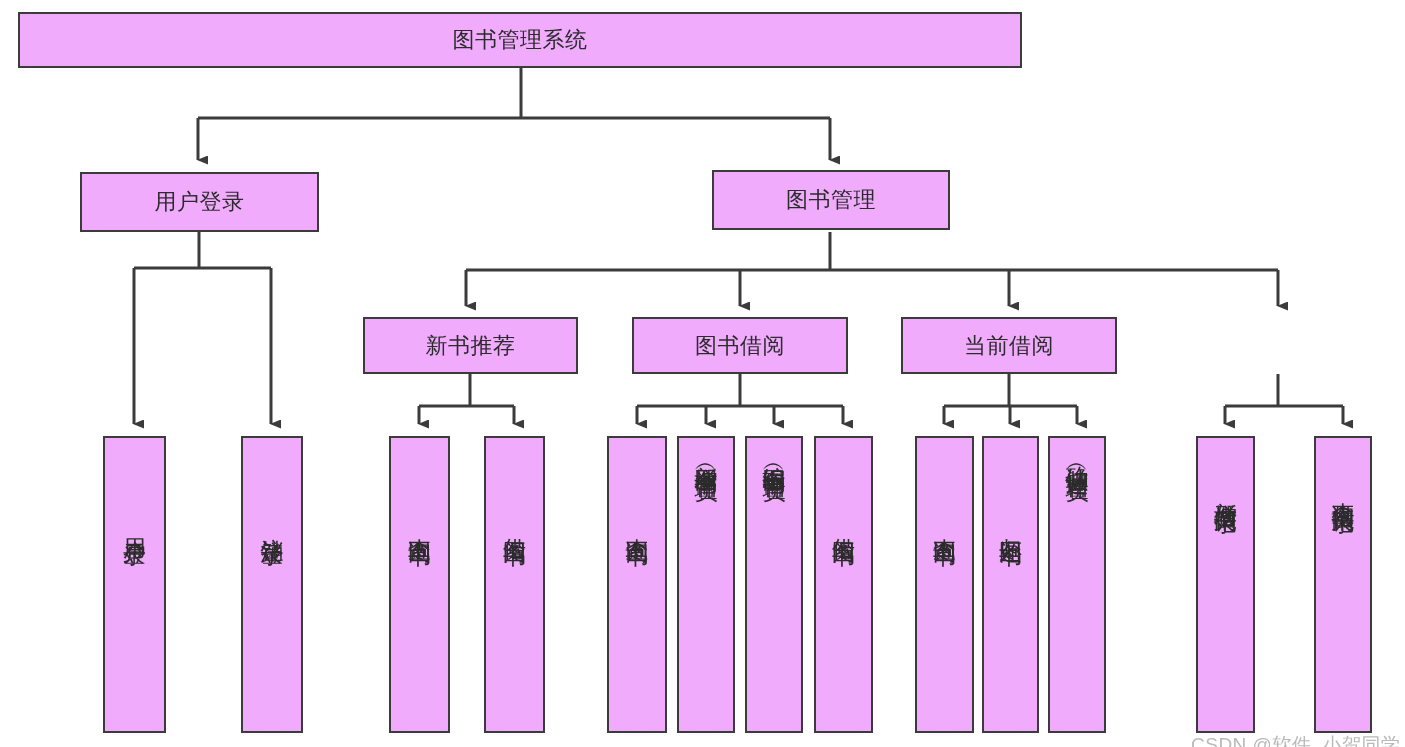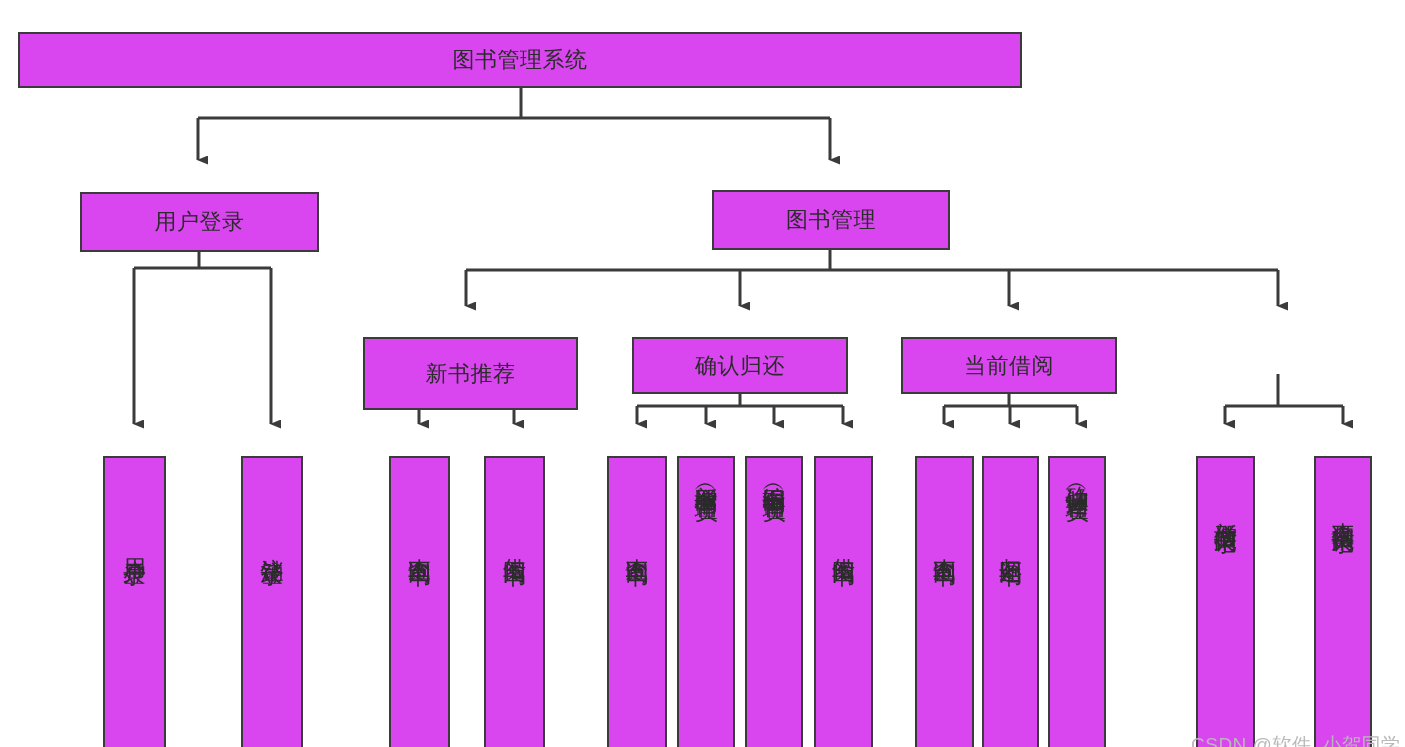--- a/index.html
+++ b/index.html
@@ -21,27 +21,26 @@
     position: absolute;
     left: 0;
     top: 0;
     width: 1405px;
     height: 747px;
   }
   .node {
     position: absolute;
     box-sizing: border-box;
     border: 2px solid #3b3b3b;
-    background: #d946ef;
+    background: #f0abfc;
     color: #2b2b2b;
     display: flex;
     align-items: center;
     justify-content: center;
     text-align: center;
-    margin-top: 20px;
   }
   .node.horiz {
     font-size: 22px;
     letter-spacing: 0.5px;
   }
   .node.vert {
     align-items: flex-start;
     justify-content: center;
     padding-top: 6px;
   }
@@ -122,25 +121,25 @@
     <span>图书管理系统</span>
   </div>
 
   <div class="node horiz" style="left:80px; top:172px; width:239px; height:60px;">
     <span>用户登录</span>
   </div>
   <div class="node horiz" style="left:712px; top:170px; width:238px; height:60px;">
     <span>图书管理</span>
   </div>
 
-  <div class="node horiz" style="left:363px; top:317px; width:215px; height:73px;justify-content:center;">
+  <div class="node horiz" style="left:363px; top:317px; width:215px; height:57px;justify-content:center;">
     <span>新书推荐</span>
   </div>
   <div class="node horiz" style="left:632px; top:317px; width:216px; height:57px;">
-    <span>确认归还</span>
+    <span>图书借阅</span>
   </div>
   <div class="node horiz" style="left:901px; top:317px; width:216px; height:57px;">
     <span>当前借阅</span>
   </div>
 
   <div class="node vert" style="left:103px; top:436px; width:63px; height:297px; padding-top:82px;">
     <span class="vlabel">用户登录</span>
   </div>
   <div class="node vert" style="left:241px; top:436px; width:62px; height:297px; padding-top:82px;">
     <span class="vlabel">注销登录</span>

